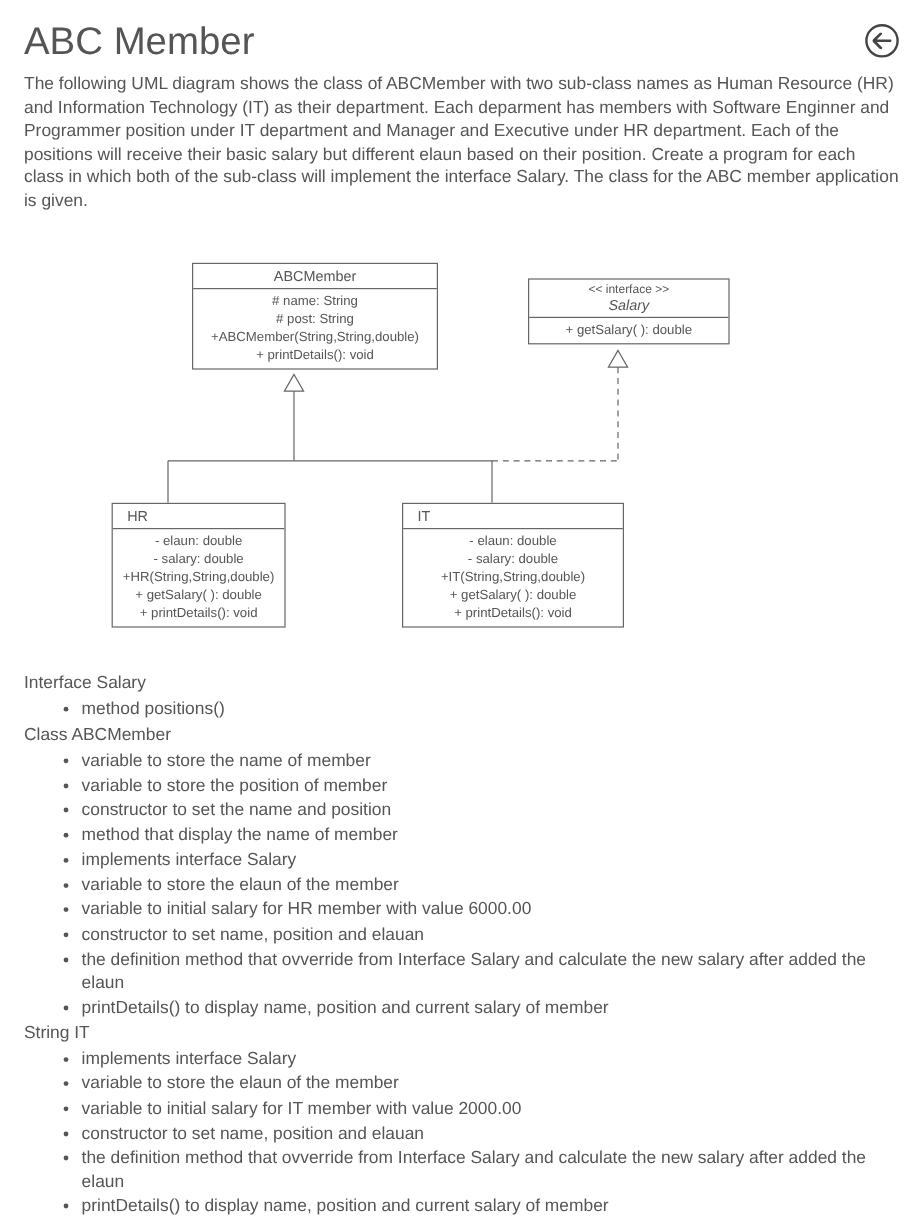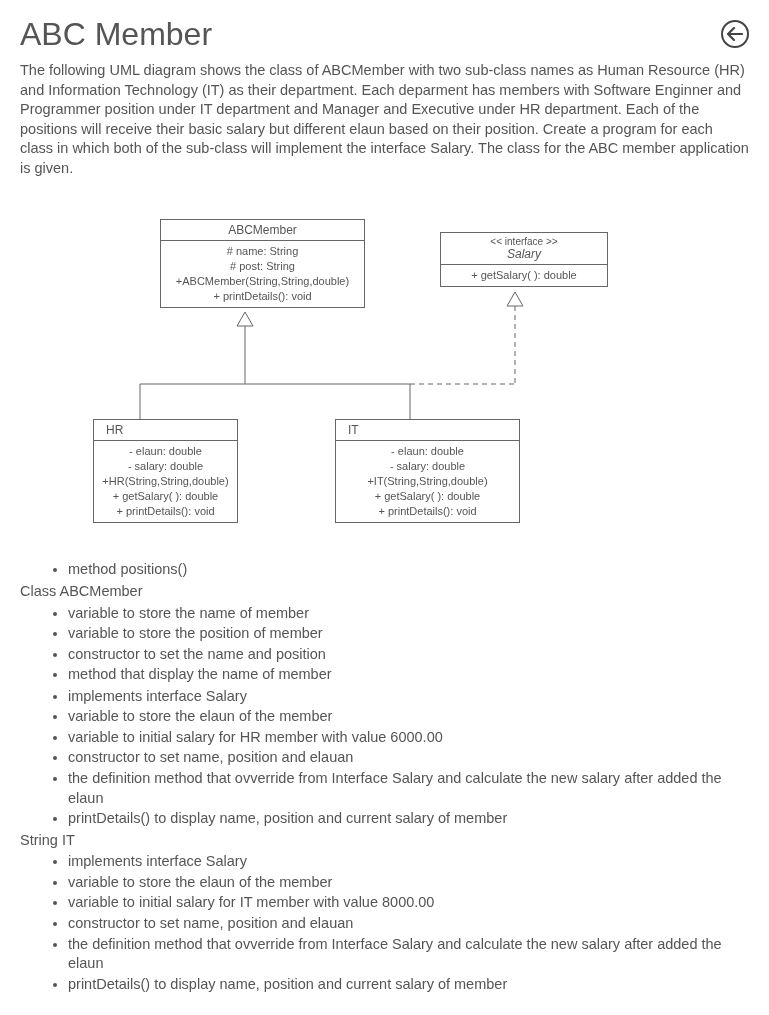--- a/index.html
+++ b/index.html
@@ -146,20 +146,21 @@
     <div class="uml-title" style="text-align:left; padding-left:12px;">IT</div>
     <div class="uml-sec" style="white-space:pre-line;">- elaun: double
 - salary: double
 +IT(String,String,double)
 + getSalary( ): double
 + printDetails(): void</div>
   </div>
 </div>
 
 <div class="desc">
+  <div class="desc-head">Interface Salary</div>
   <ul class="bullets">
       <li>method positions()</li>
     </ul>
 
   <div class="desc-head">Class ABCMember</div>
   <ul class="bullets">
       <li>variable to store the name of member</li>
       <li>variable to store the position of member</li>
       <li>constructor to set the name and position</li>
       <li>method that display the name of member</li>
@@ -171,18 +172,18 @@
       <li>variable to initial salary for HR member with value 6000.00</li>
       <li>constructor to set name, position and elauan</li>
       <li>the definition method that ovverride from Interface Salary and calculate the new salary after added the elaun</li>
       <li>printDetails() to display name, position and current salary of member</li>
     </ul>
 
   <div class="desc-head">String IT</div>
   <ul class="bullets">
       <li>implements interface Salary</li>
       <li>variable to store the elaun of the member</li>
-      <li>variable to initial salary for IT member with value 8000.00</li>
+      <li>variable to initial salary for IT member with value 2000.00</li>
       <li>constructor to set name, position and elauan</li>
       <li>the definition method that ovverride from Interface Salary and calculate the new salary after added the elaun</li>
       <li>printDetails() to display name, position and current salary of member</li>
     </ul>
 </div>
 
 </body></html>

